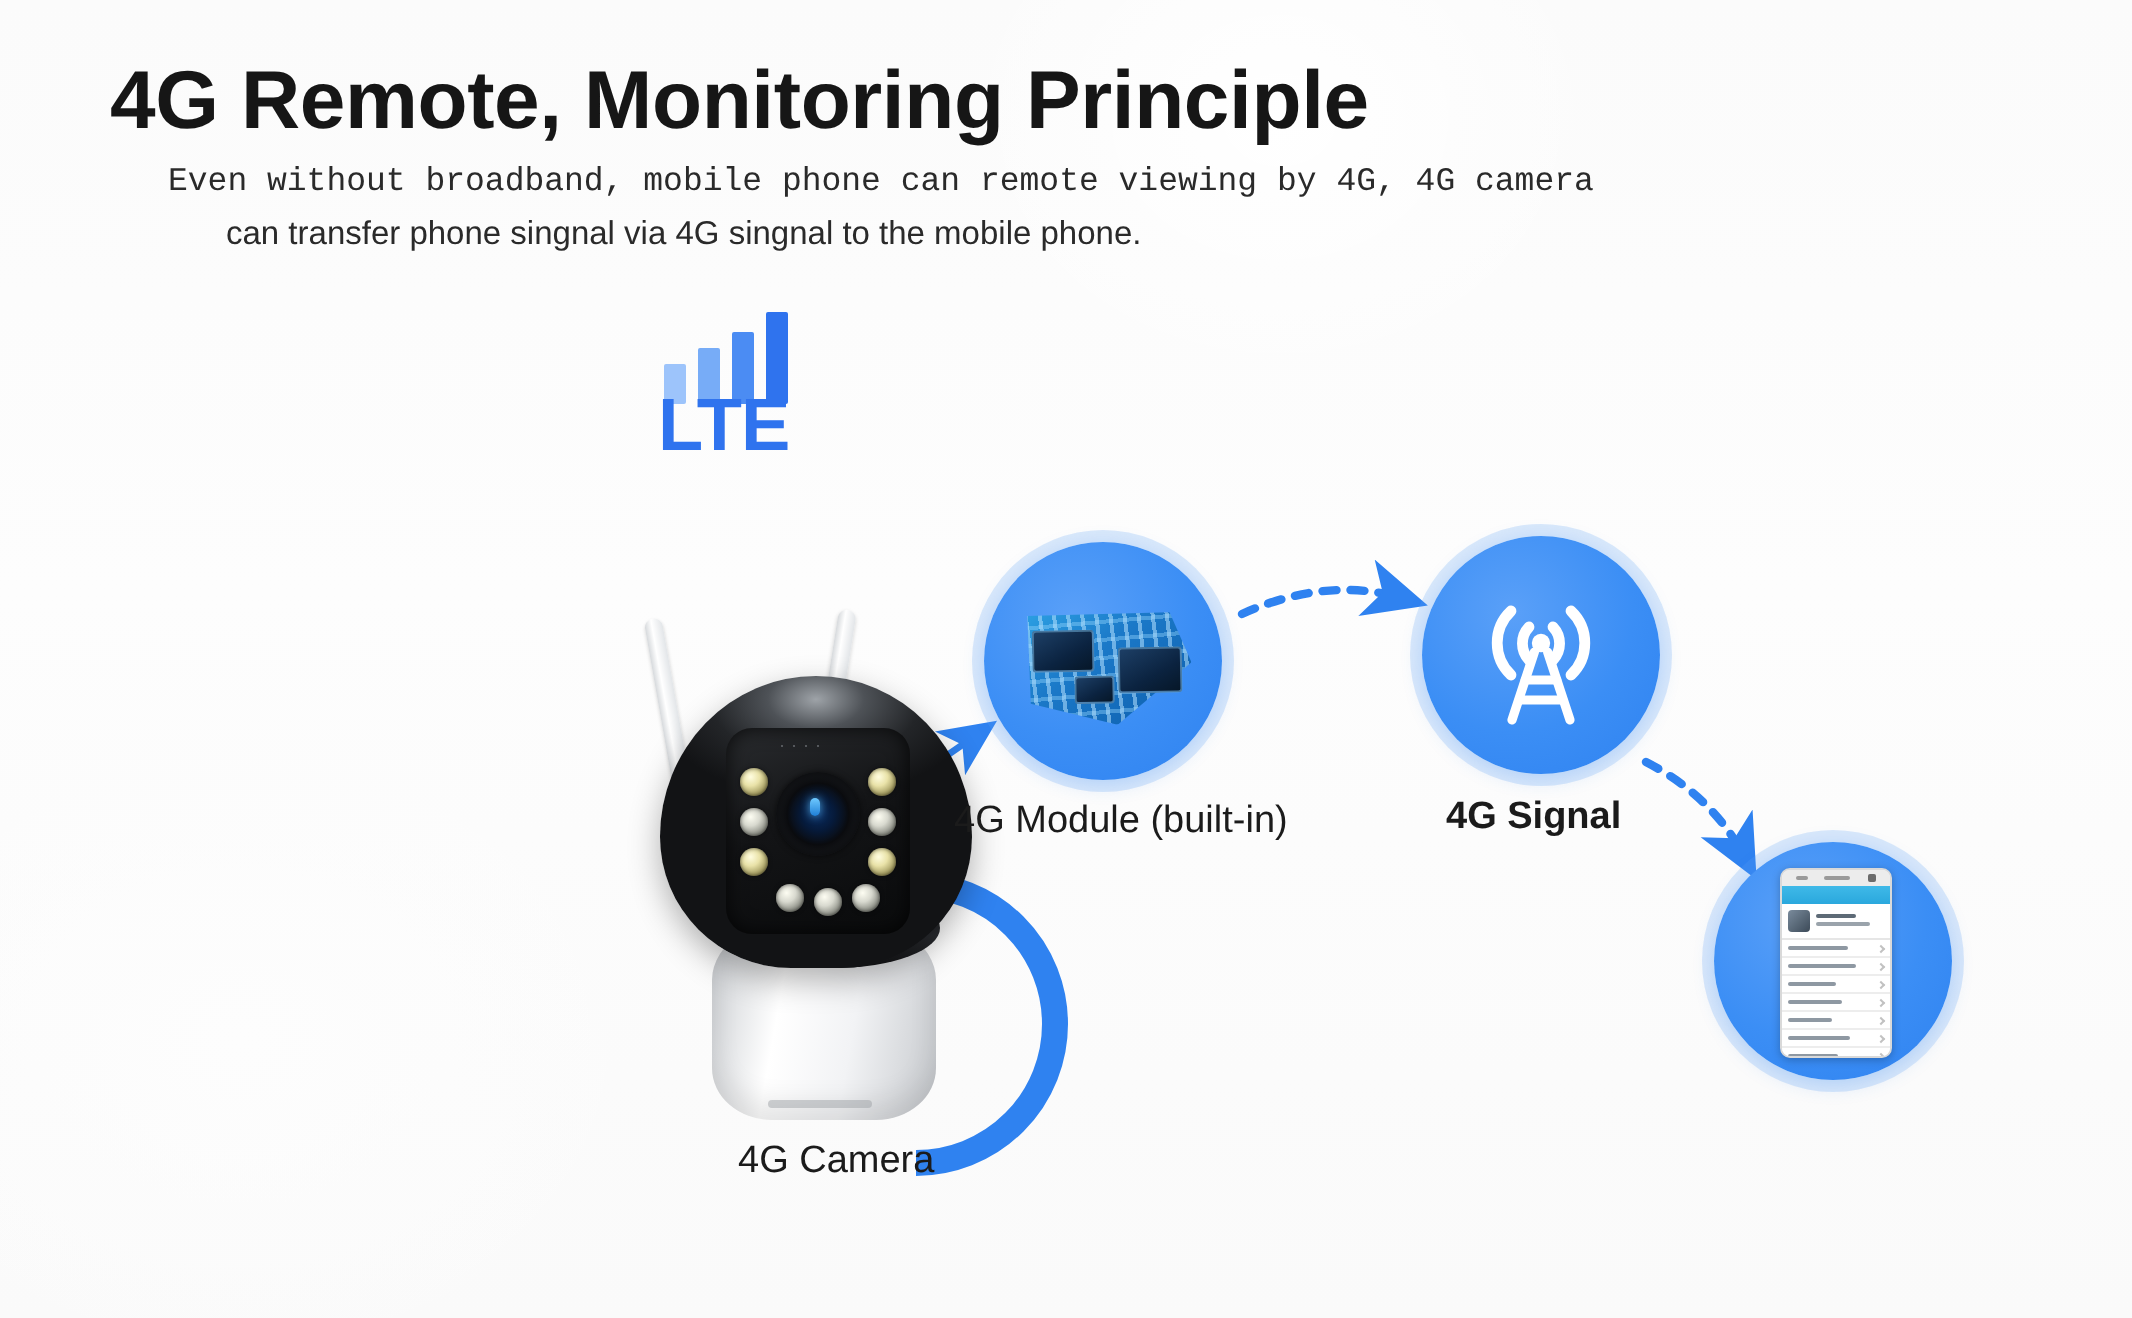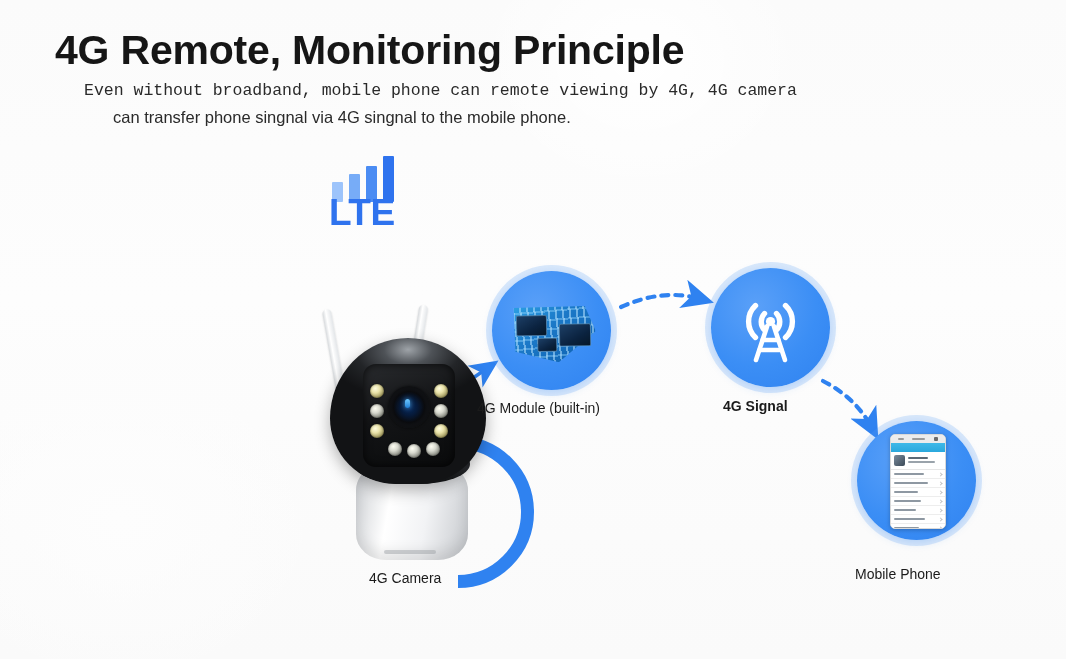--- a/index.html
+++ b/index.html
@@ -93,24 +93,24 @@
     color: #2f73ee;
     letter-spacing: -0.5px;
     line-height: 1;
   }
 
   
   #diagram { position: absolute; inset: 0; }
 
   .node-label {
     position: absolute;
-    font-size: 14px;
+    font-size: 19px;
     color: #1b1b1b;
     white-space: nowrap;
-    text-align: left;
+    text-align: center;
   }
 
   
   .circle {
     position: absolute;
     border-radius: 50%;
     background: radial-gradient(circle at 38% 32%, #5aa0f8 0%, #3b8ef5 55%, #2f82f0 100%);
     box-shadow: 0 0 0 6px rgba(89,158,247,0.22), 0 2px 10px rgba(47,130,240,0.25);
   }
 
@@ -500,17 +500,16 @@
             <u></u>
           </div>
 
       </div>
     </div>
 
     <div class="node-label" id="label-module">4G Module (built-in)</div>
     <div class="node-label" id="label-signal">4G Signal</div>
     <div class="node-label" id="label-camera">4G Camera</div>
     <div class="node-label" id="label-phone">
-      <div>Mobile Phone</div>
     </div>
 
   </div>
 </div>
 
 </body></html>

